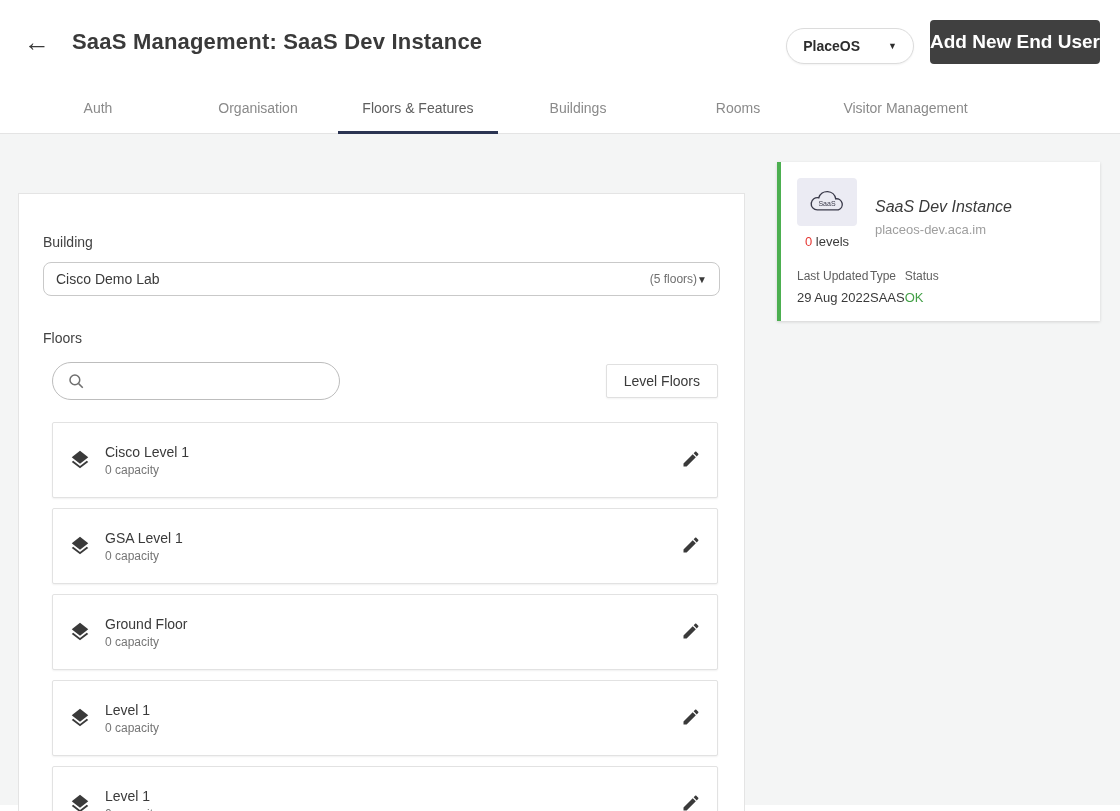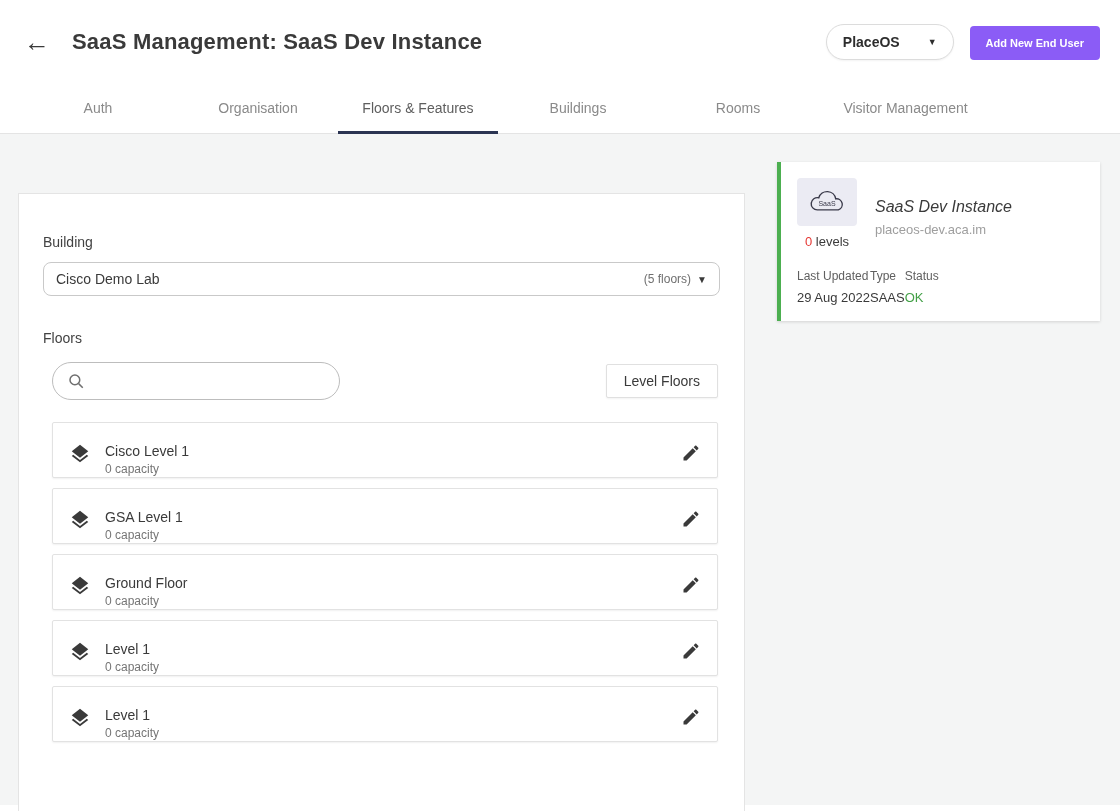--- a/index.html
+++ b/index.html
@@ -9,58 +9,58 @@
   
   .header { height:84px; display:flex; align-items:center; padding:0 20px 0 24px; background:#fff; }
   .back-btn { border:none; background:none; font-size:26px; line-height:1; color:#3a3a3a;
     cursor:pointer; margin-right:22px; }
   .page-title { font-size:22px; font-weight:700; color:#3a3a3a; letter-spacing:.2px; }
   .header-right { margin-left:auto; display:flex; align-items:flex-end; gap:16px; }
   .org-select { display:flex; align-items:center; gap:28px; border:1px solid #dcdcdc;
     border-radius:20px; padding:9px 16px; background:#fff; font-size:14px; font-weight:600;
     color:#2d2d2d; cursor:pointer; box-shadow:0 1px 2px rgba(0,0,0,.05); }
   .org-select .caret { font-size:9px; color:#2d2d2d; }
-  .add-user-btn { background:#8b5cf6; color:#fff; border:none; border-radius:4px;
-    padding:11px 16px; font-size:11px; font-weight:700; cursor:pointer; }
+  .add-user-btn { background:#404040; color:#fff; border:none; border-radius:4px;
+    padding:11px 0; font-size:19px; font-weight:700; cursor:pointer; }
 
   
   .tabs { display:flex; padding-left:18px; background:#fff; border-bottom:1px solid #e4e4e4; }
   .tab { width:160px; text-align:center; padding:16px 0 17px; font-size:14px; color:#8a8a8a;
     cursor:pointer; position:relative; }
   .tab:last-child { width:175px; }
   .tab.active { color:#5e5e5e; }
   .tab.active::after { content:""; position:absolute; left:0; right:0; bottom:-1px; height:3px;
     background:#2b3452; }
 
   
   .content { display:flex; align-items:flex-start; gap:32px; background:#f4f5f5;
     height:calc(811px - 140px); padding:20px 20px 0 18px; }
 
   
   .panel { width:727px; height:630px; background:#fff; border:1px solid #e4e4e4; padding:24px;margin-top:39px; }
   .field-label { font-size:14px; color:#424242; margin:16px 0 0 0; }
   .building-select { margin-top:12px; height:34px; border:1px solid #c9c9c9; border-radius:8px;
     display:flex; align-items:center; padding:0 12px; cursor:pointer; background:#fff; }
   .building-select .value { font-size:14px; color:#3a3a3a; }
-  .building-select .right { margin-left:auto; display:flex; align-items:center; gap:6px; }
+  .building-select .right { margin-left:auto; display:flex; align-items:center; }
   .building-select .meta { font-size:12px; color:#6f6f6f; }
   .building-select .caret { font-size:10px; color:#3a3a3a; }
   .floors-label { margin-top:34px; }
   .floors-toolbar { margin-top:16px; display:flex; align-items:center; justify-content:space-between;
     padding:0 2px 0 9px; }
   .search-box { width:288px; height:38px; border:1px solid #bdbdbd; border-radius:20px;
     display:flex; align-items:center; padding:0 14px; gap:8px; background:#fff; }
   .search-box input { border:none; outline:none; flex:1; font-size:14px; background:transparent;
     font-family:"Liberation Sans", sans-serif; }
   .edit-floors-btn { border:1px solid #e0e0e0; background:#fff; color:#3a3a3a; font-size:14px;
     padding:8px 17px; cursor:pointer; border-radius:2px; box-shadow:0 1px 2px rgba(0,0,0,.05); }
   .floor-list { margin-top:22px; display:flex; flex-direction:column; gap:10px; padding:0 2px 0 9px; }
   .floor-item { border:1px solid #e2e2e2; border-radius:2px; background:#fff;
-    box-shadow:0 1px 2px rgba(0,0,0,.06); display:flex; padding:20px 16px;
-    height:56px; }
+    box-shadow:0 1px 2px rgba(0,0,0,.06); display:flex; align-items:center; padding:20px 16px;
+    height:76px; }
   .floor-item .icon { flex:0 0 auto; display:flex; }
   .floor-item .txt { margin-left:14px; }
   .floor-item .name { font-size:14px; color:#3a3a3a; }
   .floor-item .cap { font-size:12px; color:#757575; margin-top:3px; }
   .floor-item .edit { margin-left:auto; background:none; border:none; cursor:pointer; display:flex; }
 
   
   .info-card { width:323px; margin-top:8px; background:#fff; border-left:4px solid #4caf50;
     box-shadow:0 1px 3px rgba(0,0,0,.14); padding:16px; }
   .info-top { display:flex; gap:18px; }

